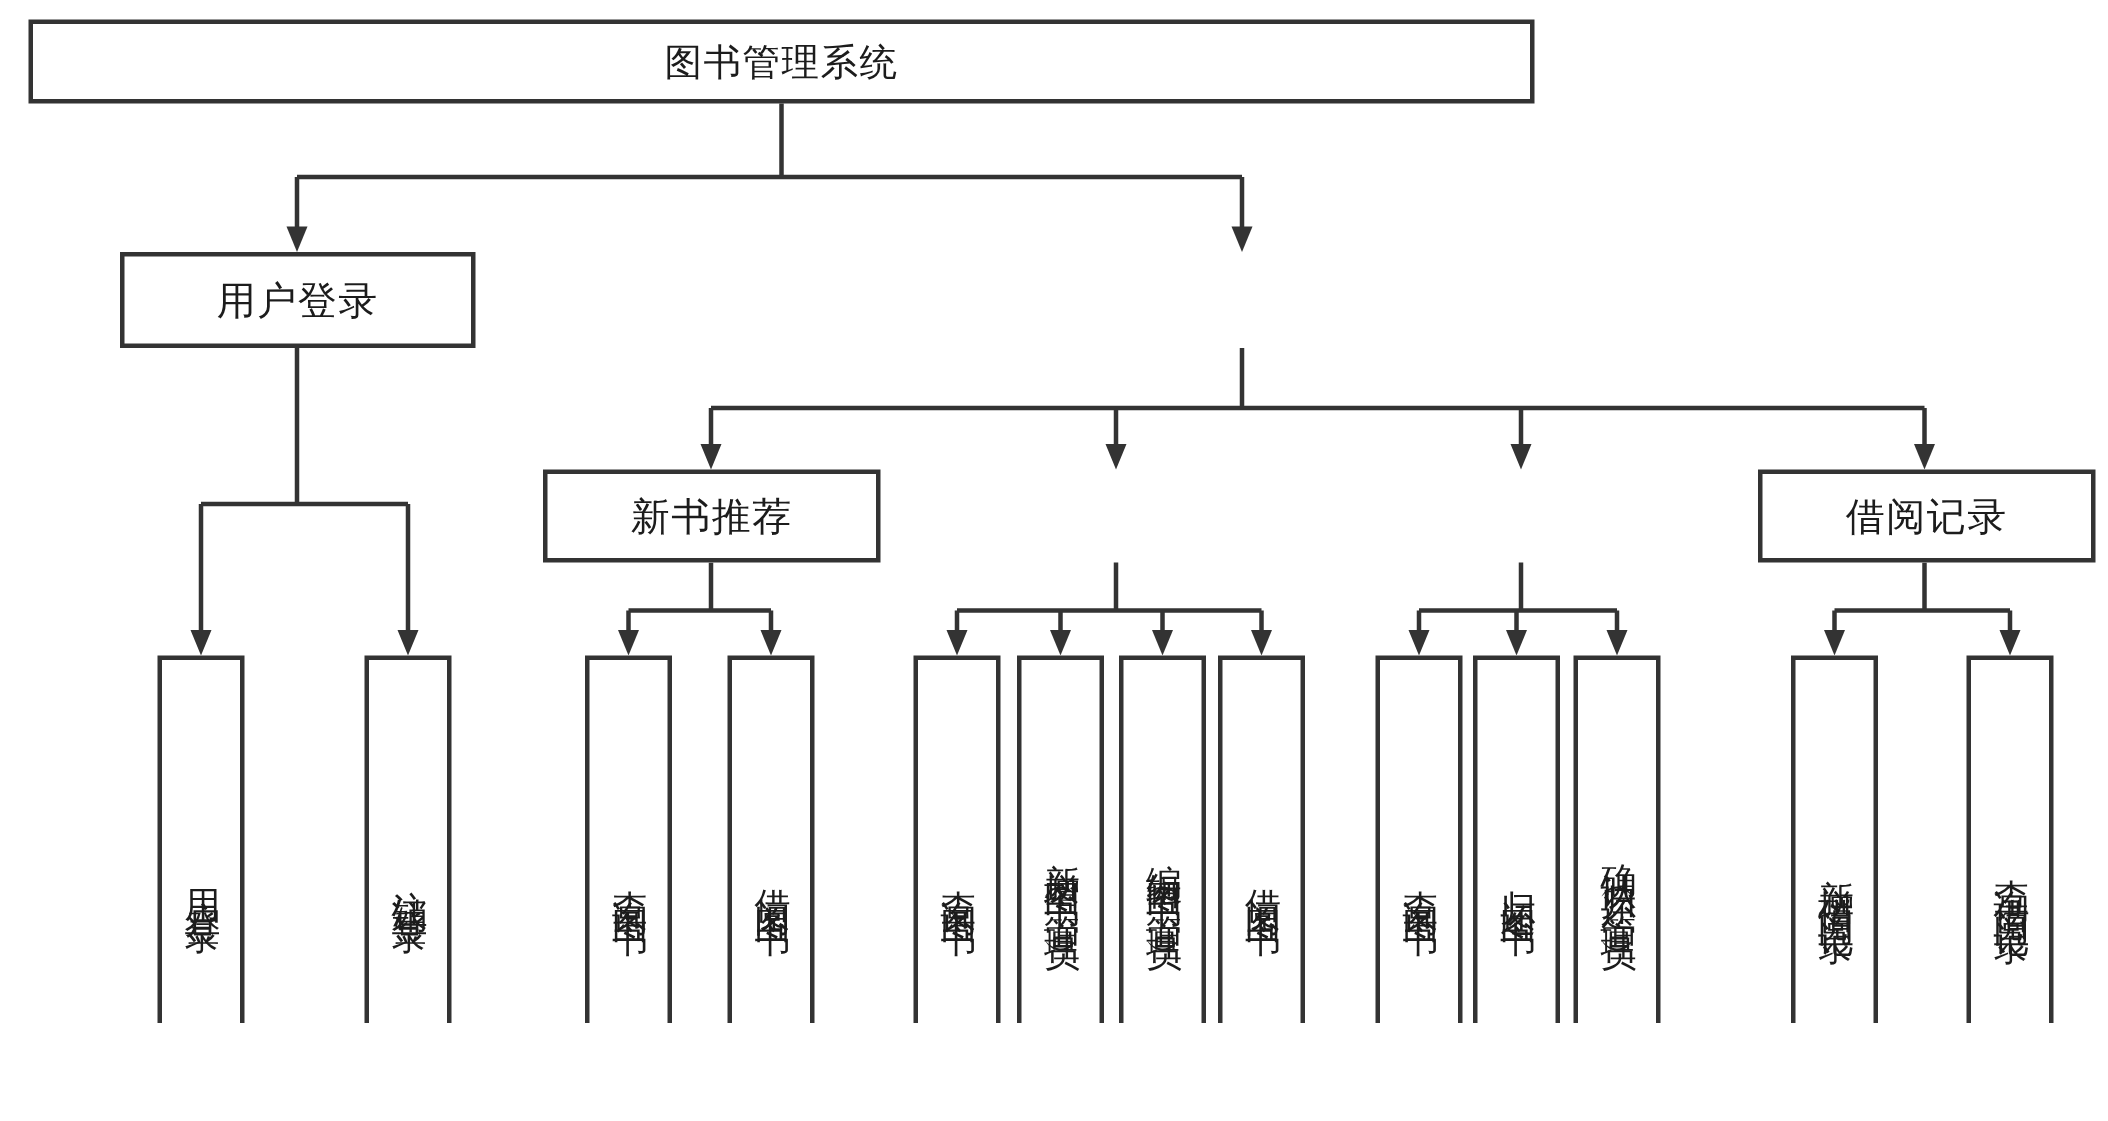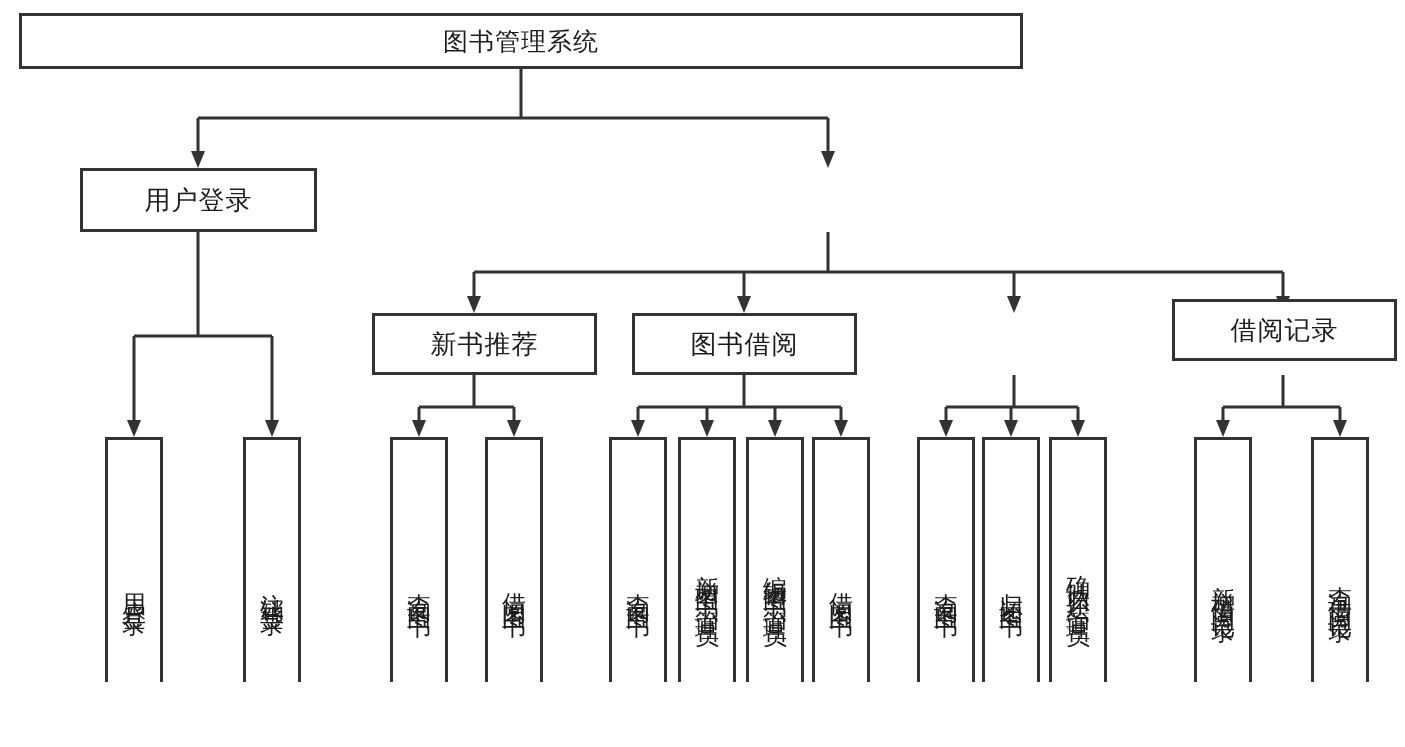--- a/index.html
+++ b/index.html
@@ -98,23 +98,22 @@
     <polygon class="arrowhead" points="1004,420 1018,420 1011,437"></polygon>
     <polygon class="arrowhead" points="1071,420 1085,420 1078,437"></polygon>
     <polygon class="arrowhead" points="1216,420 1230,420 1223,437"></polygon>
     <polygon class="arrowhead" points="1333,420 1347,420 1340,437"></polygon>
   </svg>
 
   <div class="hnode root-node" style="left:19px; top:13px; width:1004px; height:56px;">图书管理系统</div>
 
   <div class="hnode" style="left:80px; top:168px; width:237px; height:64px;">用户登录</div>
 
-  <div class="hnode" style="left:372px; top:313px; width:225px; height:62px;">新书推荐</div>
-  <div class="hnode" style="left:632px; top:313px; width:225px; height:62px;">图书借阅</div>
-  <div class="hnode" style="left:1172px; top:299px; width:225px; height:62px;font-family:Liberation Mono, monospace;">借阅记录</div>
+  <div class="hnode" style="left:362px; top:313px; width:225px; height:62px;">新书推荐</div>
+  <div class="hnode" style="left:1172px; top:313px; width:225px; height:62px;font-family:Liberation Mono, monospace;">借阅记录</div>
 
   <div class="vnode" style="left:105px;">
     <span>用户登录</span>
   </div>
   <div class="vnode" style="left:243px;">
     <span>注销登录</span>
   </div>
 
   <div class="vnode" style="left:390px;">
     <span>查询图书</span>

